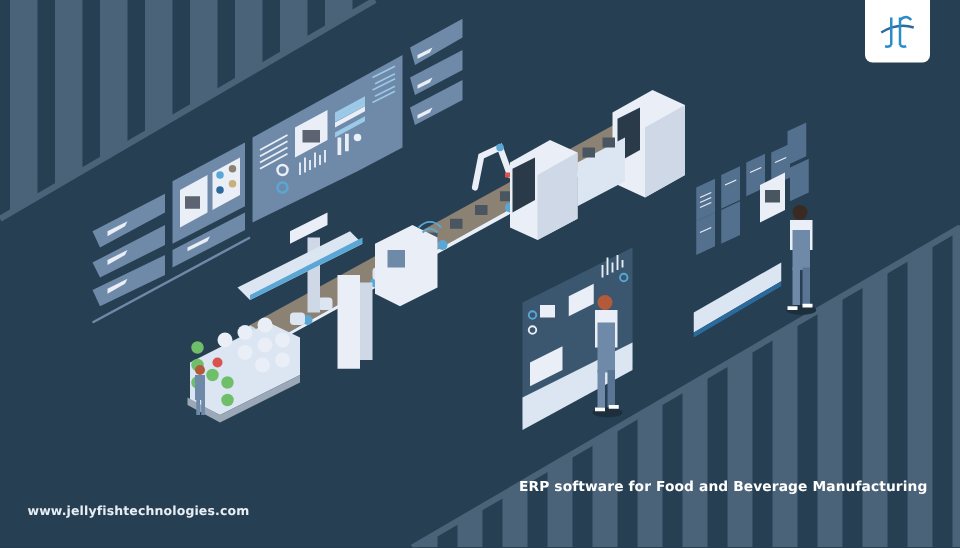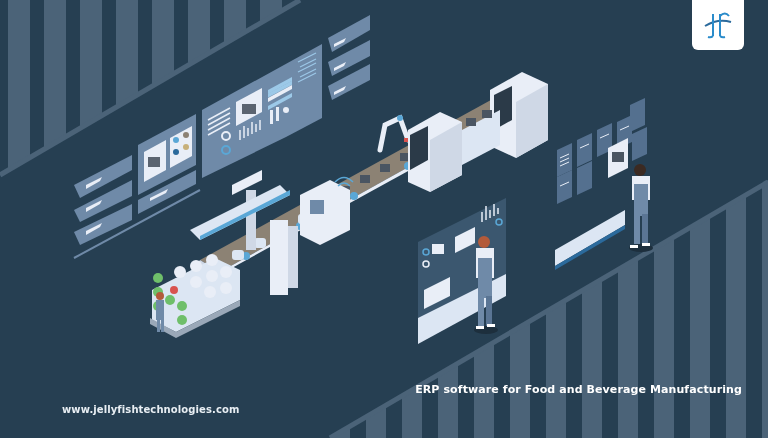--- a/index.html
+++ b/index.html
@@ -15,21 +15,21 @@
     .title {
       position: absolute; right: 26px; top: 381px; width: 460px;
       text-align: right; color: #ffffff; font-weight: bold;
       font-size: 11px; line-height: 18px; letter-spacing: 0.1px;
       font-family: "DejaVu Sans", sans-serif;
     }
     .title span { display: block; white-space: nowrap; }
     .url {
       position: absolute; left: 22px; top: 404px;
       color: #e8eef3; font-size: 10px; font-weight: bold;
-      font-family: "DejaVu Sans", sans-serif; letter-spacing: 0.1px; margin-left: 40px;
+      font-family: "DejaVu Sans", sans-serif; letter-spacing: 0.1px;
     }
   </style>
 </head>
 <body>
 
 <div class="canvas">
   <svg class="scene" viewBox="0 0 768 438">
     <defs>
       <clipPath id="topClip">
           <polygon points="0,0 300,0 0,175"></polygon>

